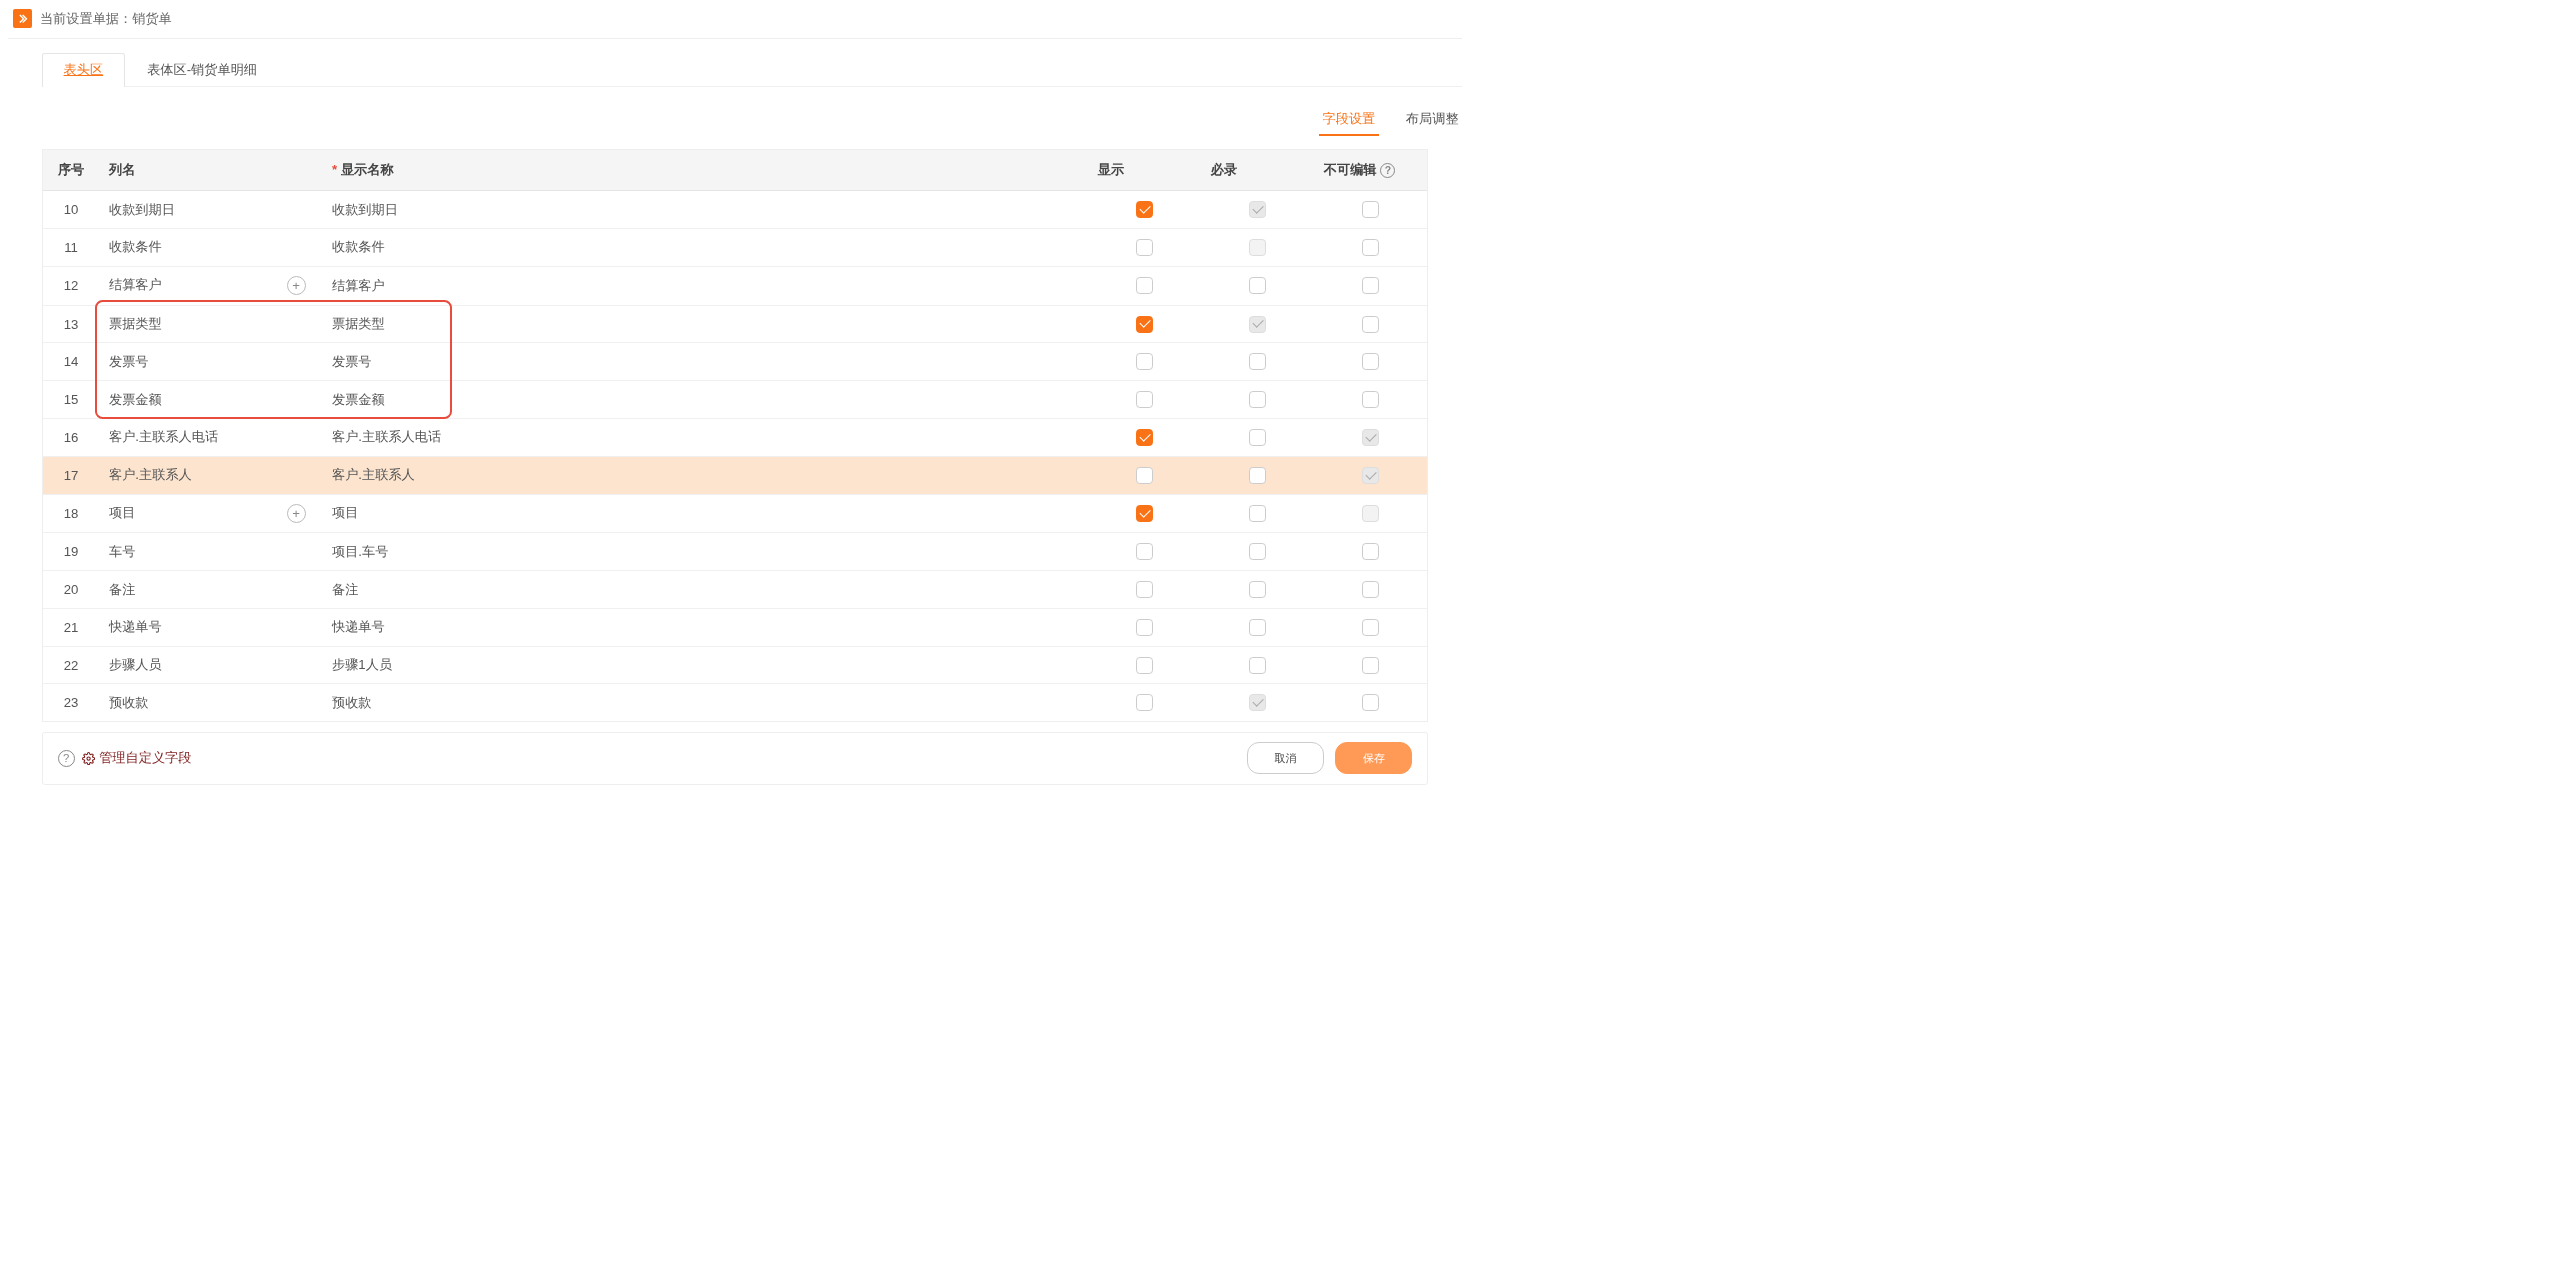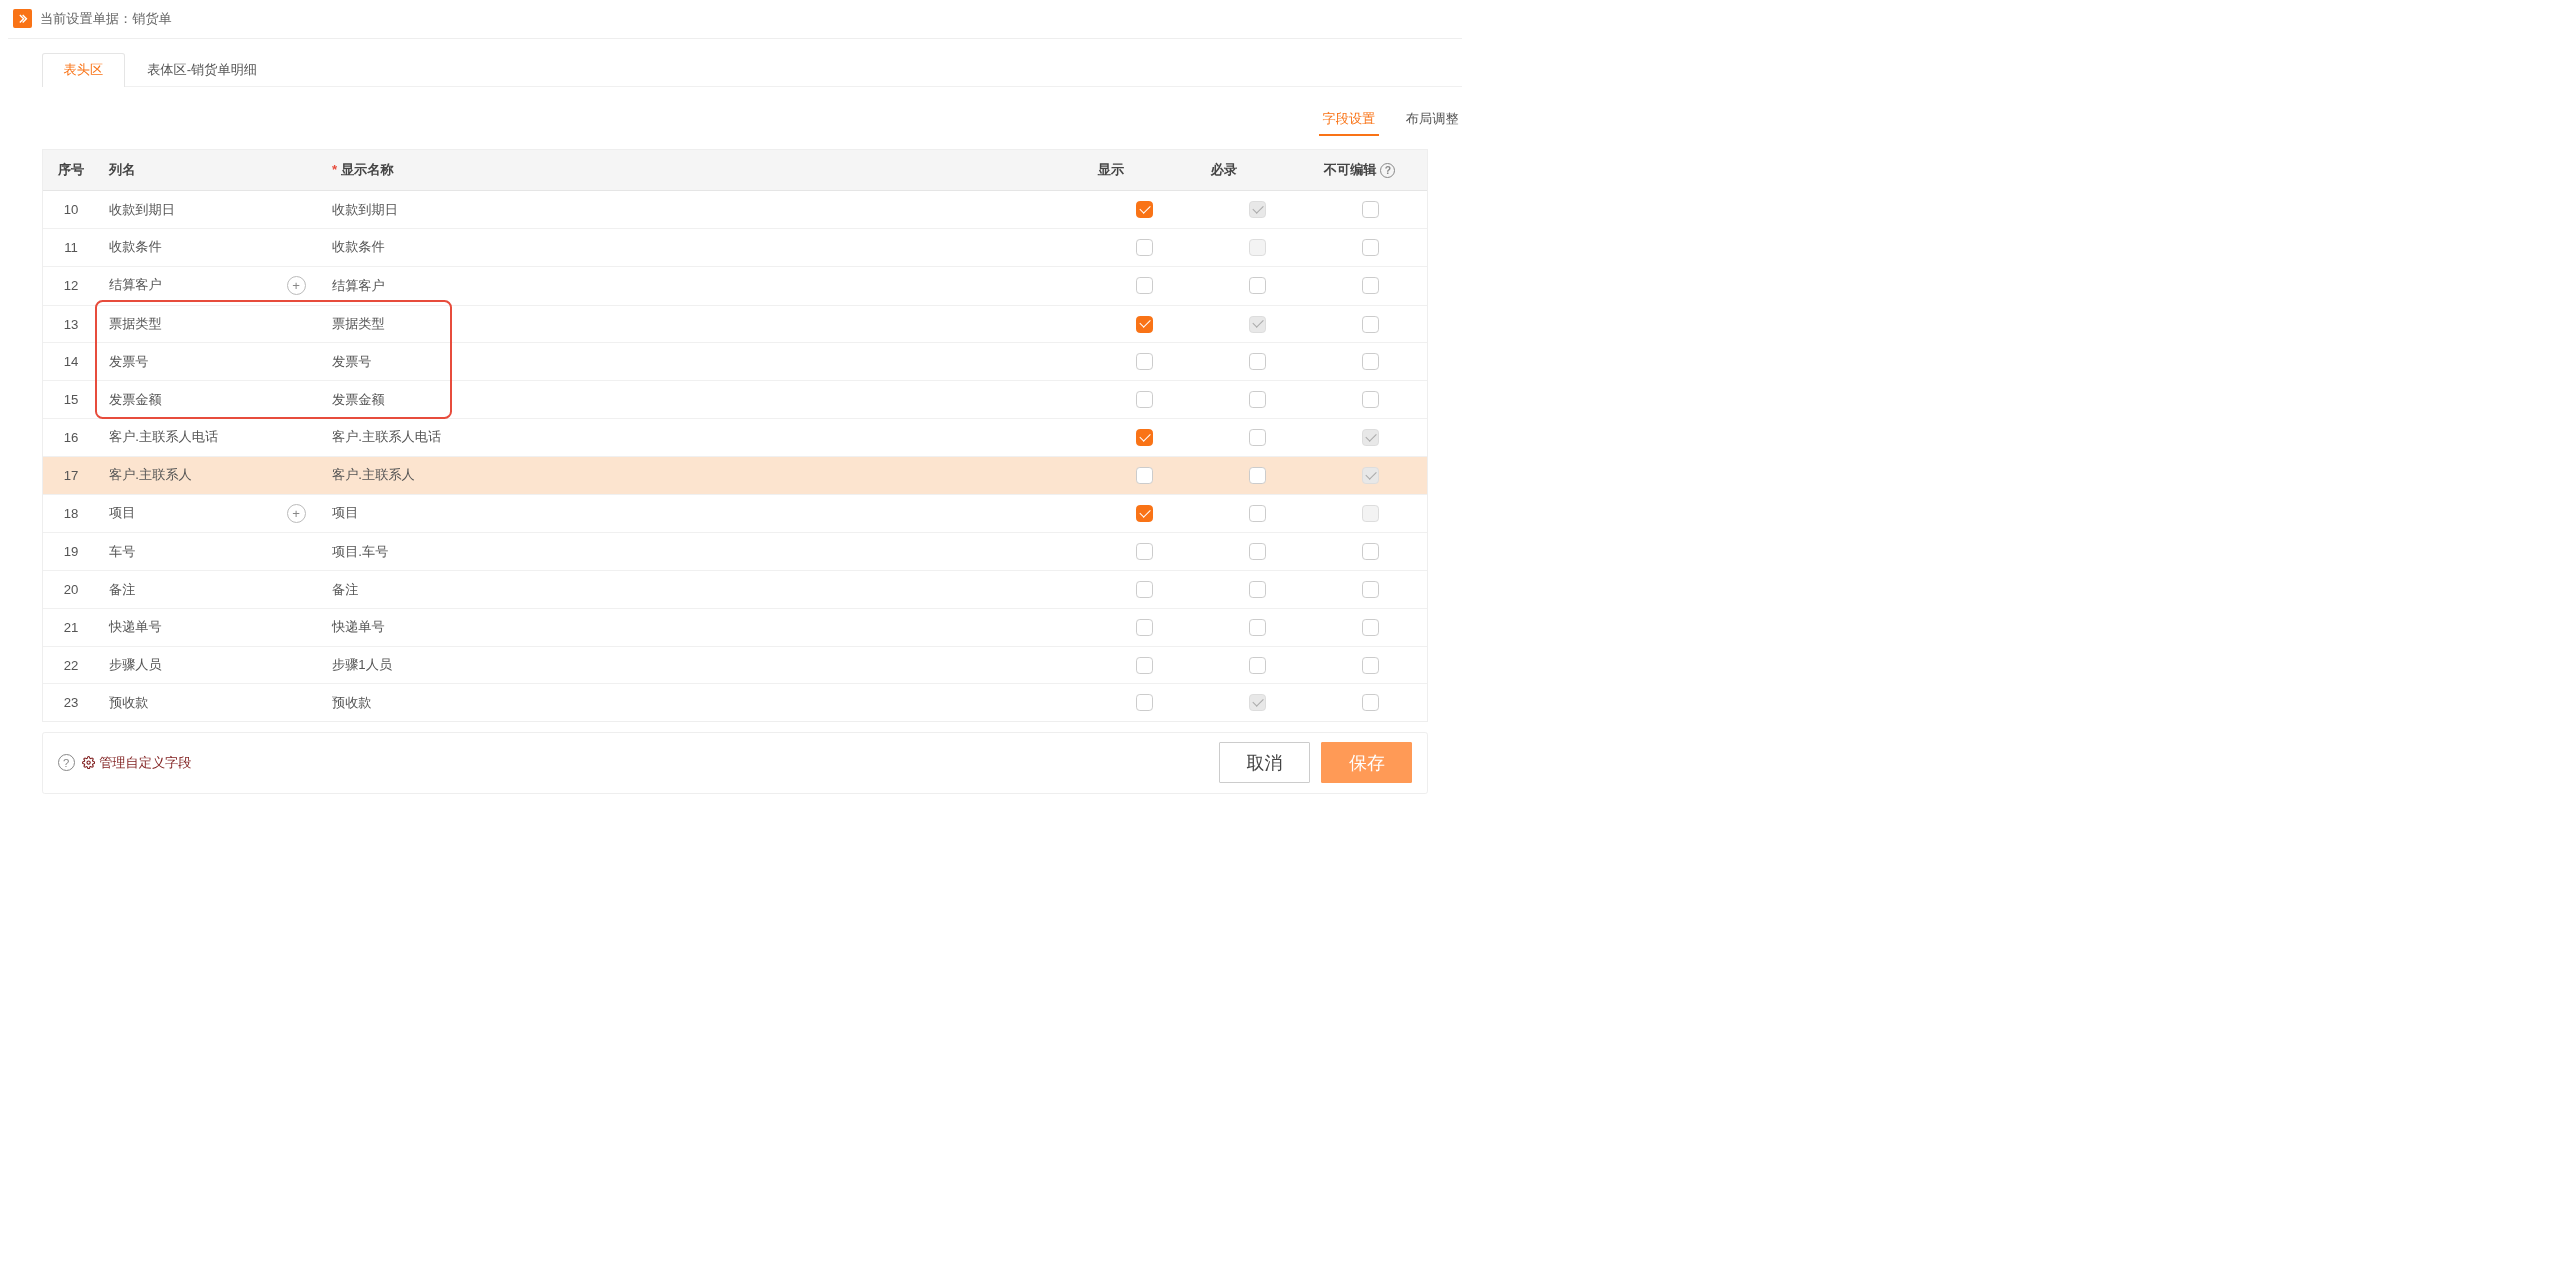--- a/index.html
+++ b/index.html
@@ -4,21 +4,21 @@
 <style>
 * { margin: 0; padding: 0; box-sizing: border-box; }
 body { font-family: -apple-system, BlinkMacSystemFont, "PingFang SC", "Microsoft YaHei", sans-serif; font-size: 13.2px; color: #333; background: #fff; }
 .container { width: 1470px; margin: 0; padding: 0 7.6px; }
 .header-bar { display: flex; align-items: center; padding: 9.4px 5.7px; border-bottom: 0.9px solid #eee; }
 .toggle-btn { width: 19px; height: 19px; background: #f97316; color: #fff; display: flex; align-items: center; justify-content: center; border-radius: 1.9px; margin-right: 7.6px; cursor: pointer; }
 .toggle-btn svg { width: 11.3px; height: 11.3px; }
 .header-text { color: #666; }
 .tabs-primary { display: flex; margin-top: 13.2px; margin-left: 34px; border-bottom: 0.9px solid #f0f0f0; }
 .tab-item { padding: 7.6px 21px; cursor: pointer; color: #555; border: 0.9px solid transparent; border-bottom: none; border-top-left-radius: 2.8px; border-top-right-radius: 2.8px; }
-.tab-item.active { color: #f97316; border-color: #e5e5e5; background: #fff; position: relative; top: 0.9px; }
+.tab-item.active { color: #f97316; border-color: #e5e5e5; background: #fff; position: relative; top: 0.9px; text-decoration: underline; }
 .tabs-secondary { display: flex; justify-content: flex-end; margin-top: 17px; gap: 23px; }
 .tab2 { padding: 5.7px 3.8px; cursor: pointer; color: #555; }
 .tab2.active { color: #f97316; border-bottom: 2.8px solid #f97316; font-weight: 500; }
 .table-wrap { border: 0.9px solid #eee; border-radius: 0; margin: 13.2px 34px 0 34px; position: relative; }
 table { width: 100%; border-collapse: collapse; }
 thead th { background: #f5f5f5; text-align: left; padding: 11.3px 9.4px; font-weight: 600; color: #444; border-bottom: 0.9px solid #e5e5e5; }
 thead th.center { text-align: left; }
 tbody td { padding: 9.4px 9.4px; border-bottom: 0.9px solid #f0f0f0; color: #555; vertical-align: middle; }
 tbody tr:last-child td { border-bottom: none; }
 tbody td.center { text-align: center; }
@@ -36,21 +36,21 @@
 .cb.disabled { background: #f3f3f3; border-color: #ddd; cursor: not-allowed; }
 .cb.disabled.checked { background: #e8e8e8; border-color: #ddd; }
 .cb.disabled.checked::after { border-color: #aaa; }
 .red-box { position: absolute; border: 2.8px solid #e74c3c; border-radius: 7.6px; pointer-events: none; }
 .footer-bar { display: flex; align-items: center; justify-content: space-between; border: 0.9px solid #eee; border-radius: 2.8px; margin: 9.4px 34px 0 34px; padding: 9.4px 15px; }
 .footer-left { display: flex; align-items: center; gap: 7.6px; }
 .footer-left .q { display: inline-flex; width: 17px; height: 17px; border: 1.4px solid #888; border-radius: 50%; align-items: center; justify-content: center; font-size: 11.3px; color: #888; cursor: pointer; }
 .footer-link { color: #7f1d1d; cursor: pointer; display: flex; align-items: center; gap: 3.8px; }
 .footer-link svg { width: 13.2px; height: 13.2px; }
 .footer-right { display: flex; gap: 11.3px; }
-.btn { padding: 7.6px 26.5px; border-radius: 1px; font-size: 18px; cursor: pointer; }
+.btn { padding: 7.6px 26.5px; border-radius: 12px; font-size: 11px; cursor: pointer; }
 .btn-default { background: #fff; border: 0.9px solid #ccc; color: #444; }
 .btn-primary { background: #ff9a56; border: 0.9px solid #ff9a56; color: #fff; }
 </style>
 </head>
 <body>
 
 <div class="container">
 
   <div class="header-bar">
     <span class="toggle-btn">

